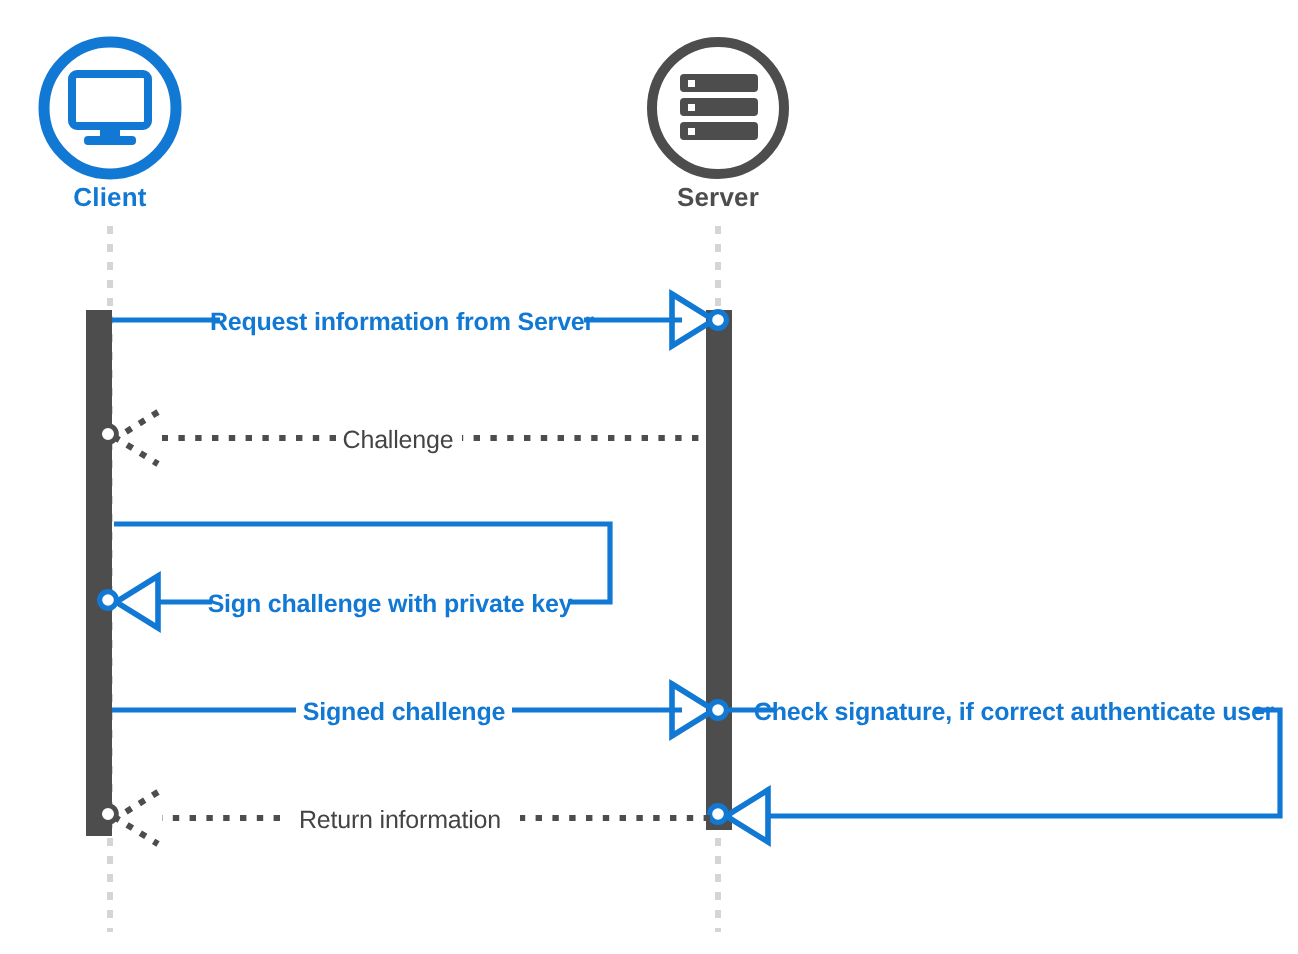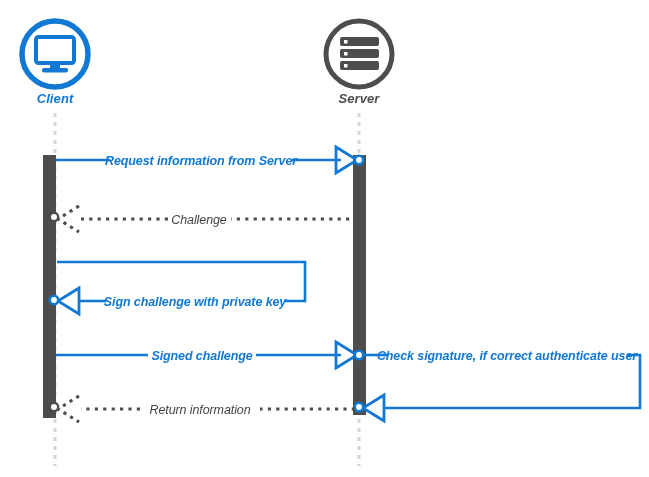--- a/index.html
+++ b/index.html
@@ -9,21 +9,20 @@
   }
   body {
     font-family: "Liberation Sans", "DejaVu Sans", sans-serif;
   }
   #diagram-root {
     position: relative;
     width: 649px;
     height: 477px;
     background: #ffffff;
     overflow: hidden;
-    font-style: italic;
   }
   #diagram-svg {
     position: absolute;
     top: 0;
     left: 0;
     width: 649px;
     height: 477px;
   }
   .actor-label {
     font-weight: bold;

